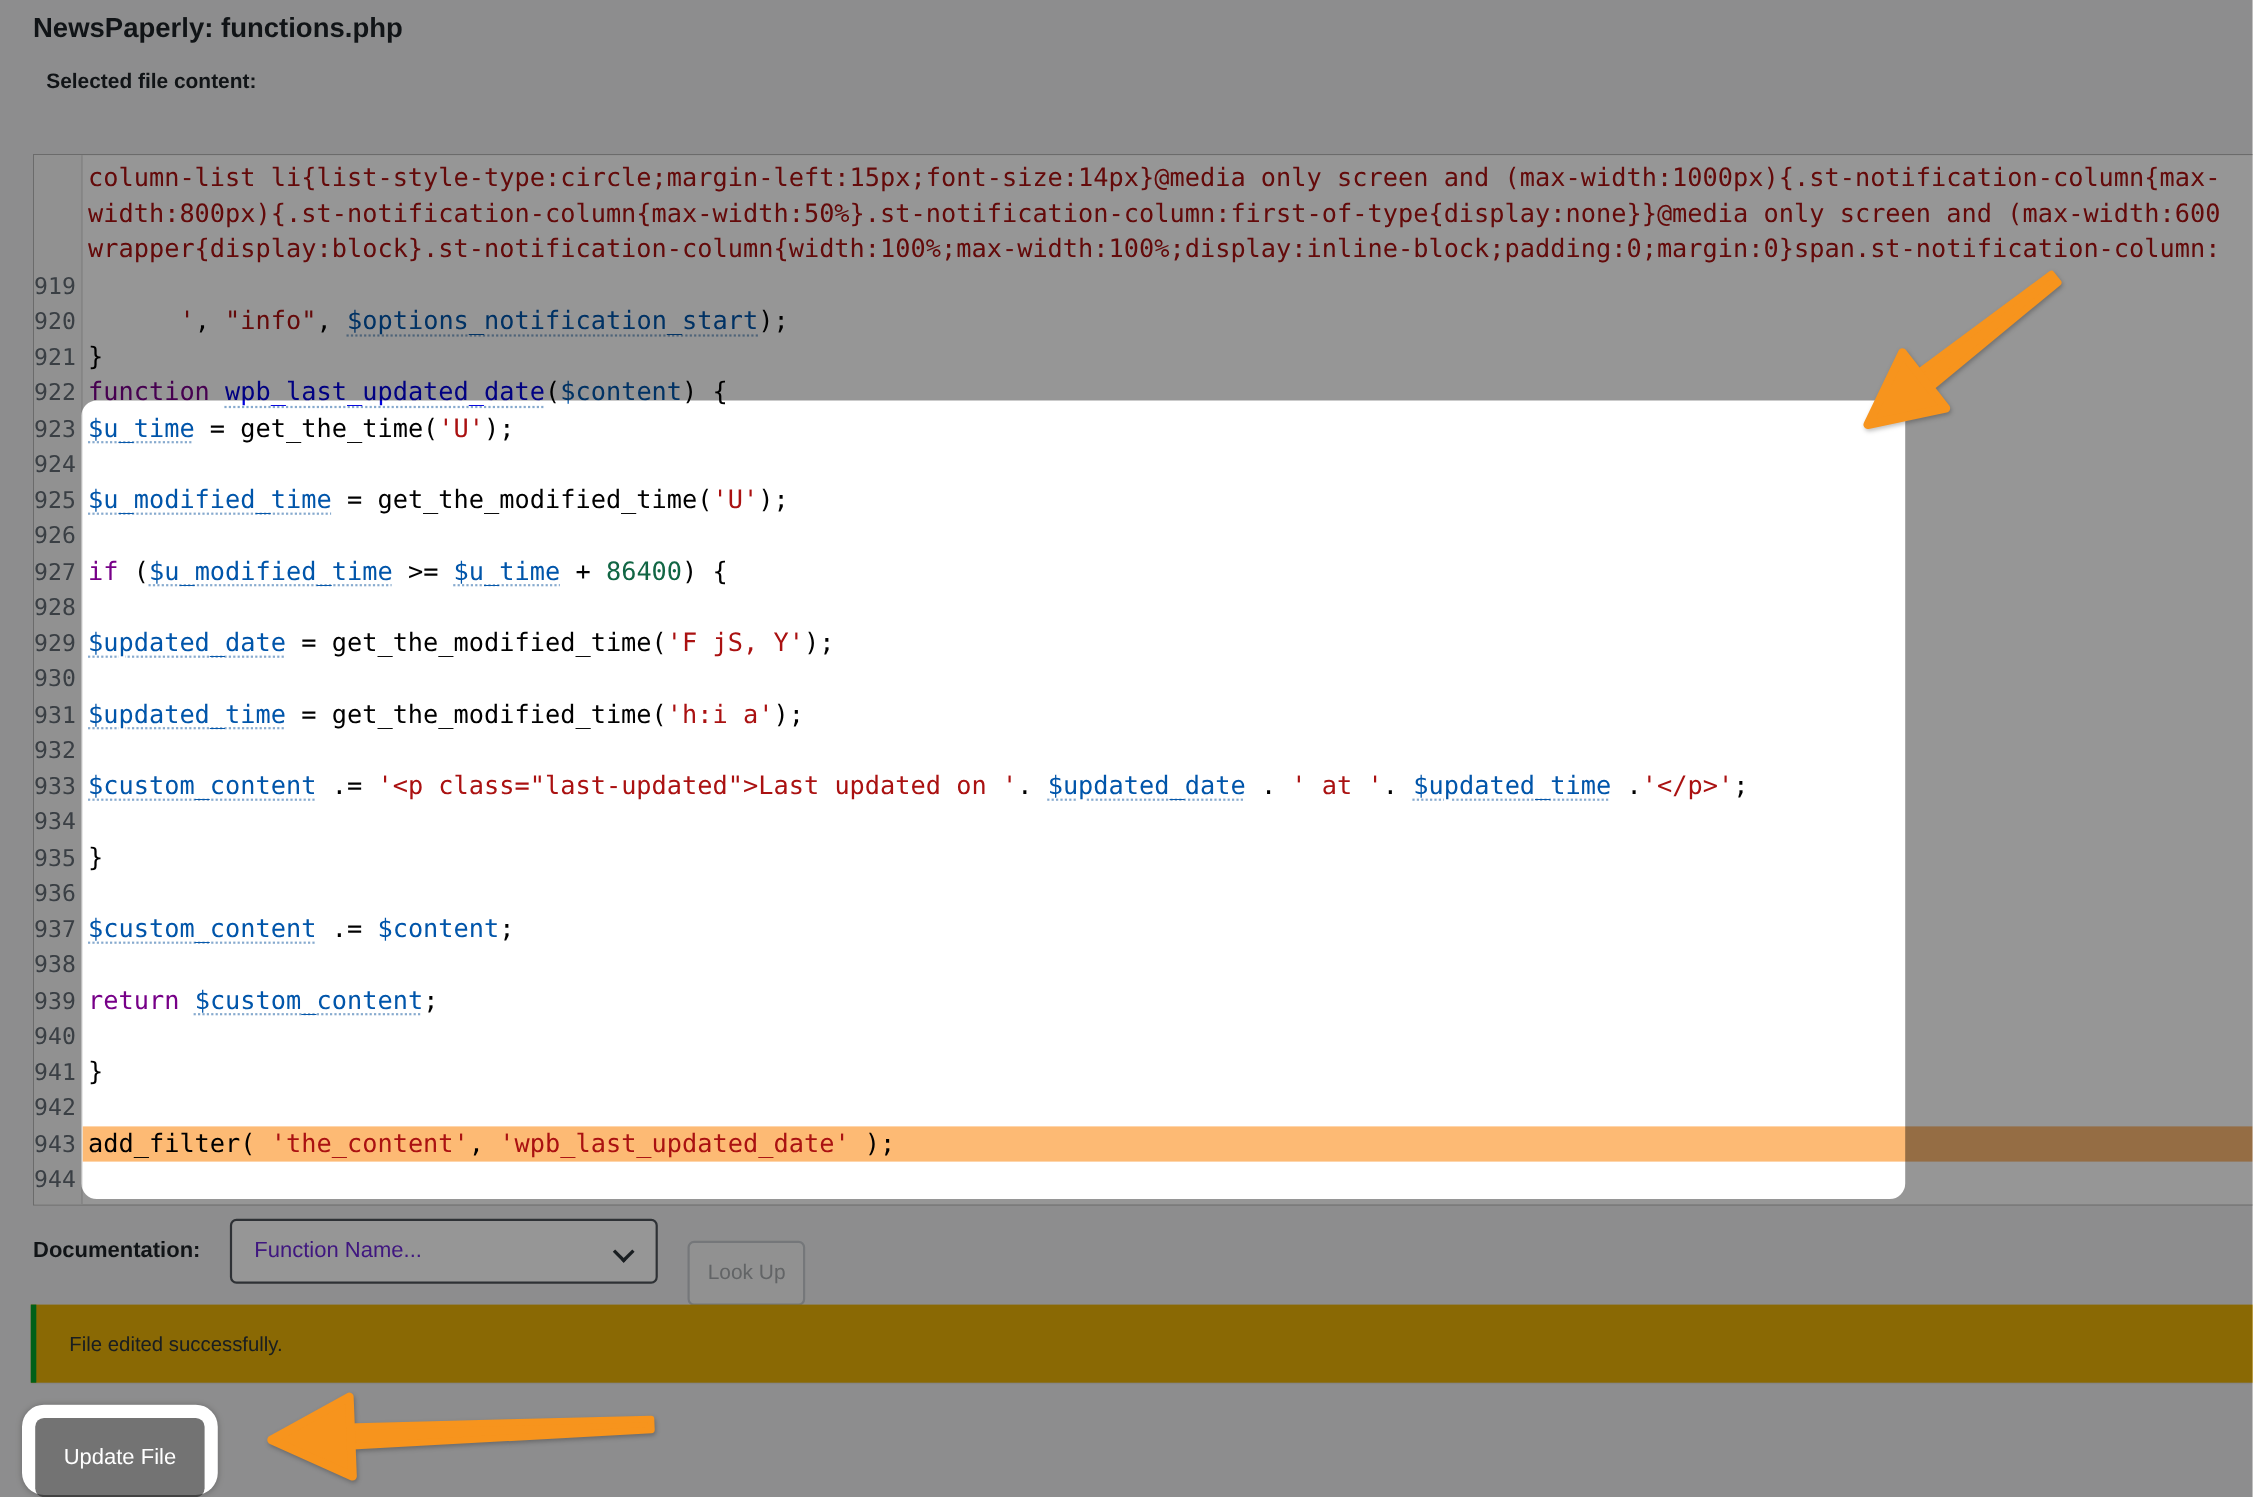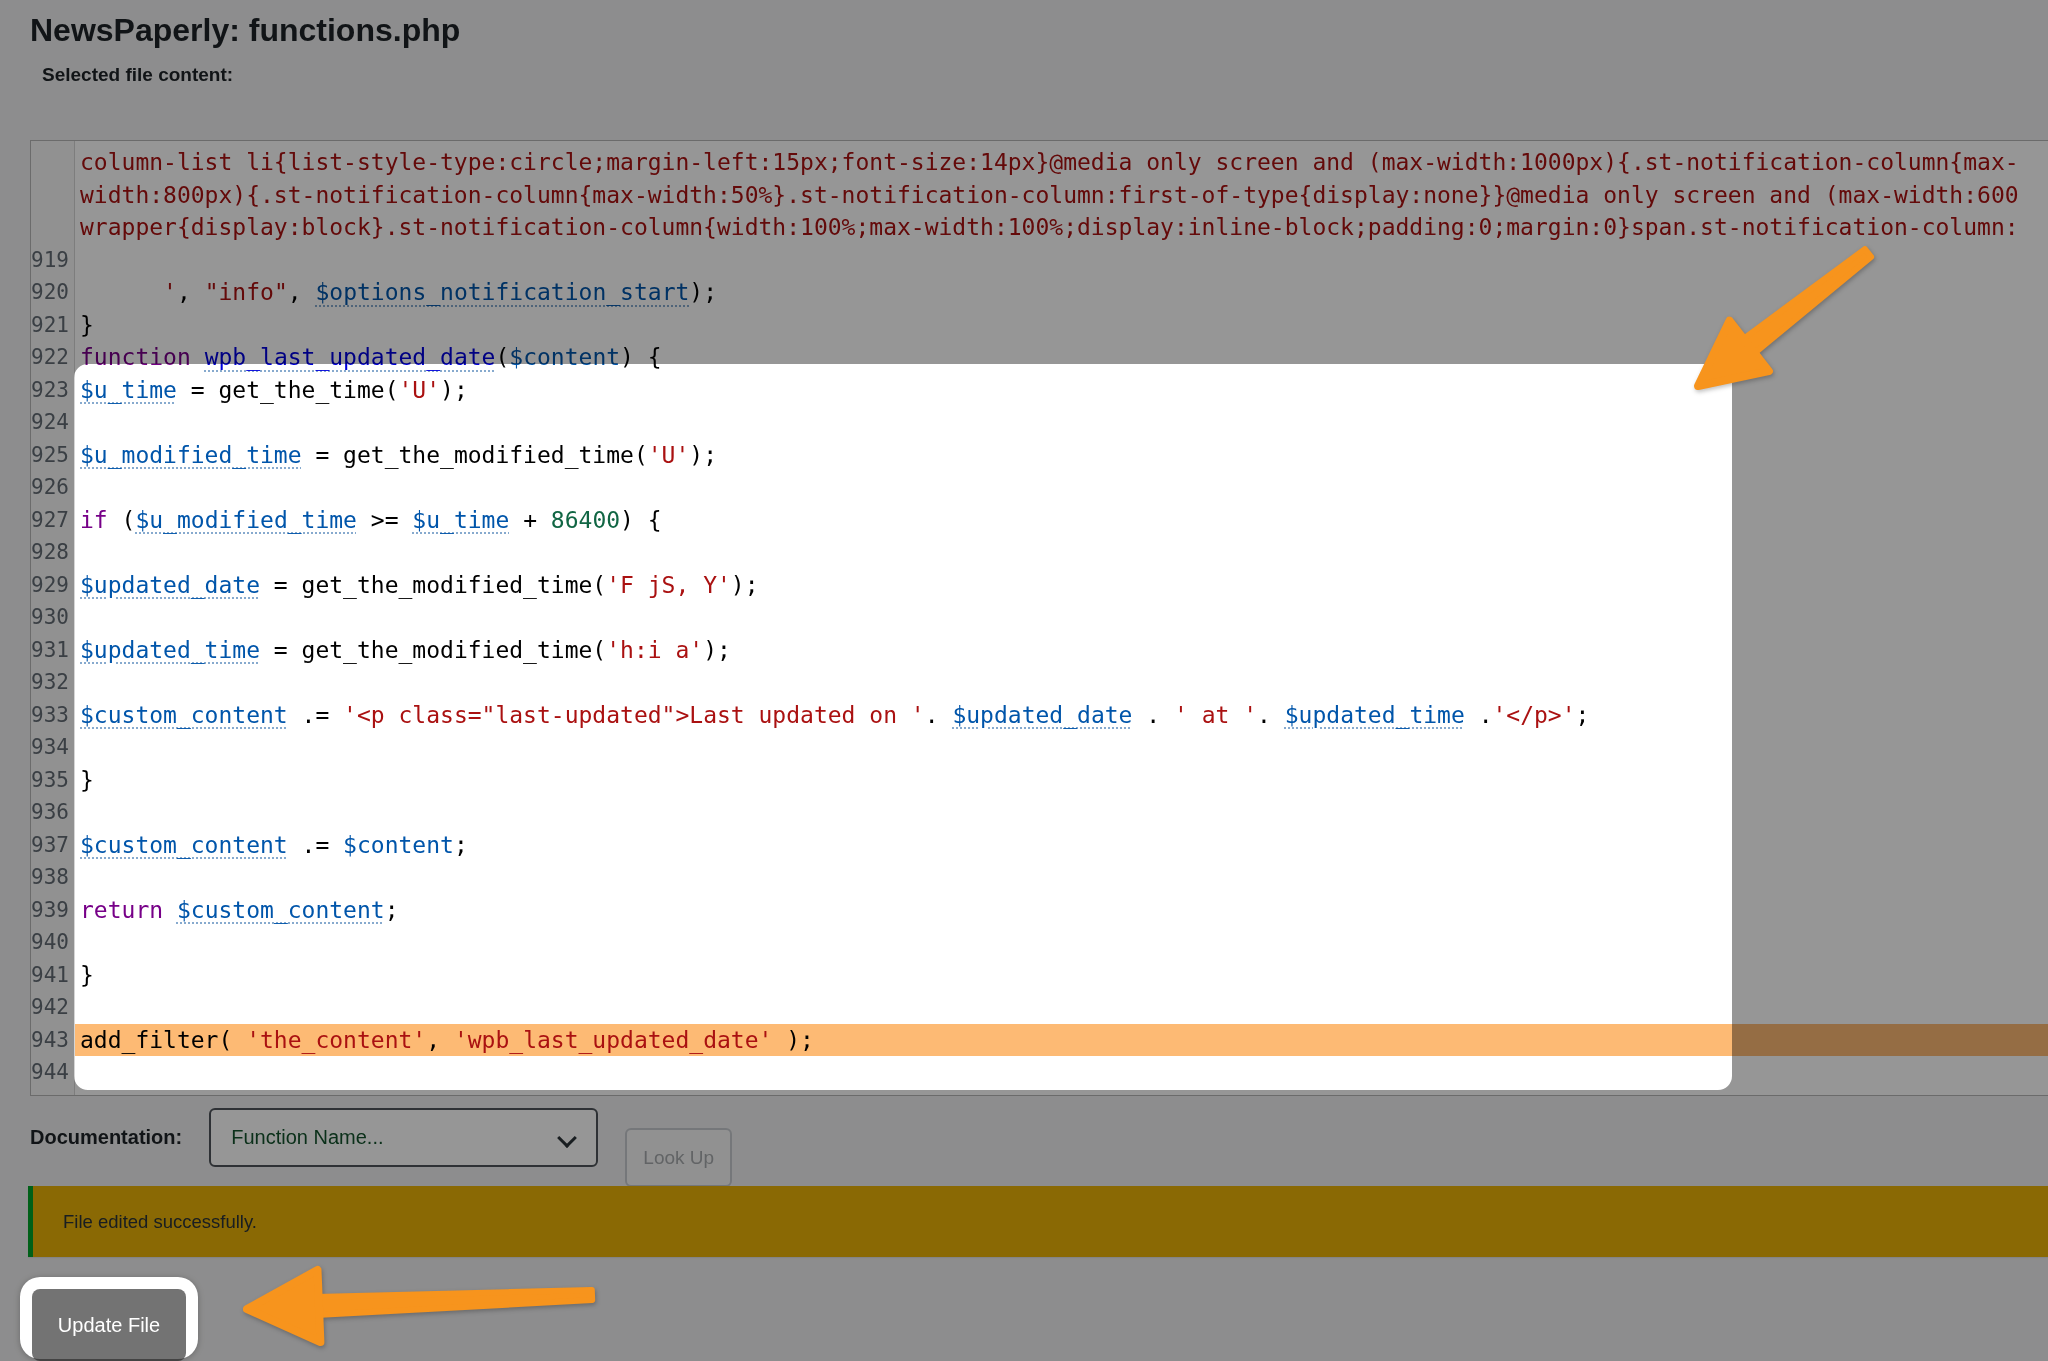--- a/index.html
+++ b/index.html
@@ -5,21 +5,21 @@
   html,body{margin:0;padding:0;}
   body{
     width:2048px;height:1361px;position:relative;overflow:hidden;
     background:#f0f0f1;
     font-family:"Liberation Sans", sans-serif;
     color:#1d2327;
   }
   
   .page-title{
     position:absolute;left:30px;top:12px;
-    font-size:32px;font-weight:bold;color:#1d2327;
+    font-size:25px;font-weight:bold;color:#1d2327;
   }
   .content-label{
     position:absolute;left:42px;top:64px;
     font-size:19px;font-weight:bold;color:#1d2327;
   }
   
   .editor{
     position:absolute;left:30px;top:140px;width:2017px;height:954px;
     background:#ffffff;border:1px solid #b6b6b6;
     display:flex;overflow:hidden;
@@ -46,21 +46,21 @@
   .tok-var{color:#0055aa;}
   .tok-num{color:#116644;}
   .u{text-decoration:underline dotted rgba(70,125,180,0.65) 2px;text-underline-offset:5px;}
   
   .docs-row{position:absolute;left:30px;top:1113px;height:49px;display:flex;align-items:center;justify-content:space-between;}
   .docs-label{font-size:20px;font-weight:bold;color:#1d2327;margin-right:27px;}
   .doc-select{
     position:relative;width:389px;height:59px;box-sizing:border-box;
     background:#fff;border:2px solid #4f545a;border-radius:6px;
     display:flex;align-items:center;padding:0 20px;
-    font-size:20px;color:#14532d;cursor:pointer;
+    font-size:20px;color:#6d28d9;cursor:pointer;
   }
   .chevron{
     position:absolute;right:22px;top:21px;width:11px;height:11px;
     border-right:3px solid #2c3338;border-bottom:3px solid #2c3338;
     transform:rotate(45deg);
   }
   .lookup-btn{
     margin-left:27px;width:107px;height:59px;box-sizing:border-box;
     background:#f6f7f7;border:2px solid #c7cbd0;border-radius:6px;
     font-size:19px;color:#a7aaad;display:flex;align-items:center;justify-content:center;

